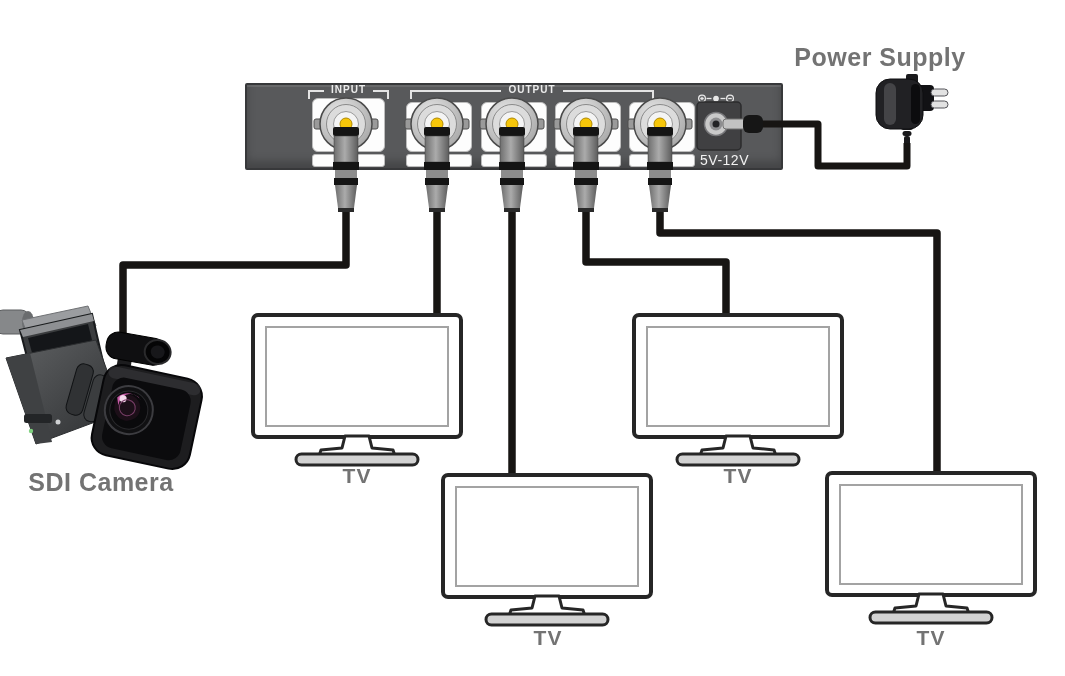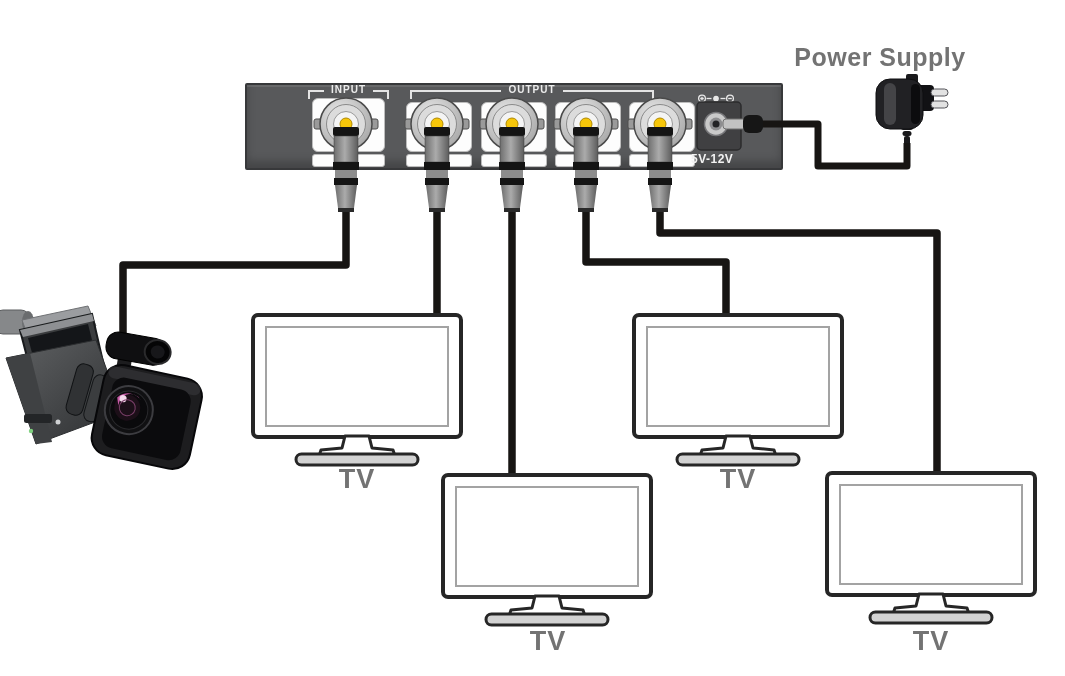--- a/index.html
+++ b/index.html
@@ -13,29 +13,29 @@
     background:#58595b;border:2px solid #37383a;box-sizing:border-box;border-radius:2px;
     box-shadow:inset 0 2px 0 rgba(255,255,255,.10), inset 0 -7px 9px rgba(0,0,0,.22);
   }
   .bracket{position:absolute;display:flex;align-items:flex-start;color:#ececec;}
   .bracket .arm{flex:1;height:7px;border-top:2px solid #e4e4e4;}
   .bracket .arm.left{border-left:2px solid #e4e4e4;}
   .bracket .arm.right{border-right:2px solid #e4e4e4;}
   .bracket .txt{padding:0 7px;margin-top:-6px;font-size:10px;font-weight:bold;letter-spacing:1px;white-space:nowrap;}
   .wbox{position:absolute;background:#fdfdfd;border:1px solid #bdbdbd;border-radius:6px;box-sizing:border-box;}
   .plate{position:absolute;background:#fdfdfd;border:1px solid #bdbdbd;border-radius:3px;box-sizing:border-box;}
-  .voltage{position:absolute;color:#f2f2f2;font-size:12px;font-weight:bold;letter-spacing:.5px;text-align:left;}
+  .voltage{position:absolute;color:#f2f2f2;font-size:14px;font-weight:normal;letter-spacing:.5px;text-align:right;}
   .panel-svg{position:absolute;left:-2px;top:-2px;overflow:visible;}
   .polarity{position:absolute;left:450px;top:7px;}
   
   .scene{position:absolute;left:0;top:0;z-index:0;}
   .panel{z-index:2;}
   .lbl{position:absolute;z-index:3;color:#737373;font-weight:bold;text-align:center;}
   .lbl.big{font-size:25px;letter-spacing:.5px;}
-  .lbl.tv{font-size:27px;letter-spacing:1px;}
+  .lbl.tv{font-size:21px;letter-spacing:1px;}
 </style>
 </head>
 <body>
 
 <div class="stage">
 
   <svg class="scene" width="1065" height="676" viewBox="0 0 1065 676">
     <defs>
       <linearGradient id="camBody" x1="0" y1="0" x2="1" y2="1">
         <stop offset="0" stop-color="#606264"></stop>
@@ -200,18 +200,19 @@
       </g>
       <path d="M513,41 L573,41 L573,83 L662,83 L662,60" stroke="#171513" stroke-width="7" fill="none" stroke-linejoin="round"></path>
       <g>
         <rect x="478" y="36" width="24" height="10" rx="3" fill="#c2c2c2" stroke="#707070"></rect>
         <rect x="498" y="32" width="20" height="18" rx="6" fill="#161616"></rect>
       </g>
     </svg>
   </div>
 
   <div class="lbl big" style="left:780px;top:43px;width:200px;">Power Supply</div>
+  <div class="lbl big" style="left:3px;top:468px;width:196px;">SDI Camera</div>
   <div class="lbl tv" style="left:307px;top:464px;width:100px;">TV</div>
   <div class="lbl tv" style="left:498px;top:626px;width:100px;">TV</div>
   <div class="lbl tv" style="left:688px;top:464px;width:100px;">TV</div>
   <div class="lbl tv" style="left:881px;top:626px;width:100px;">TV</div>
 
 </div>
 
 </body></html>

